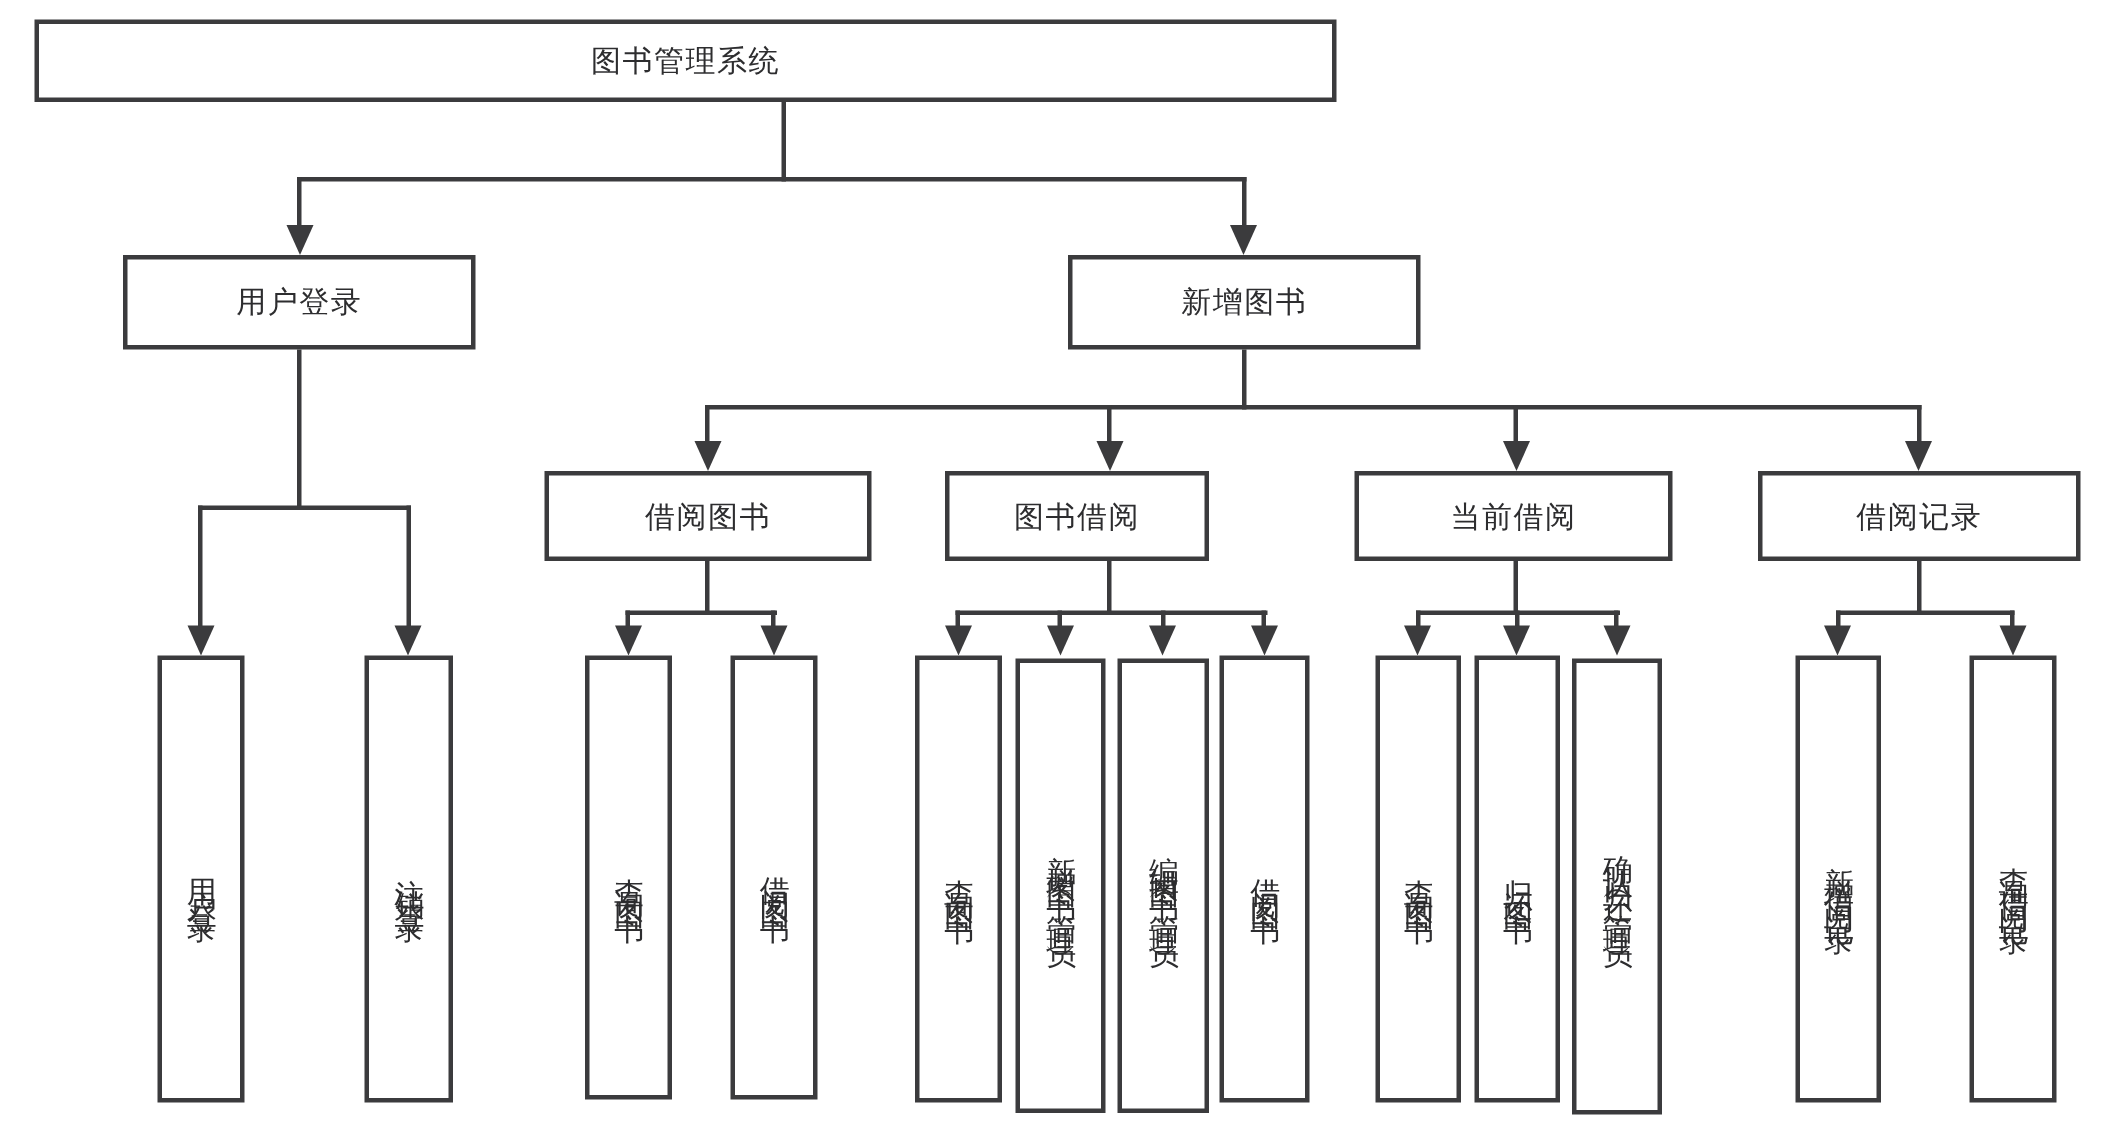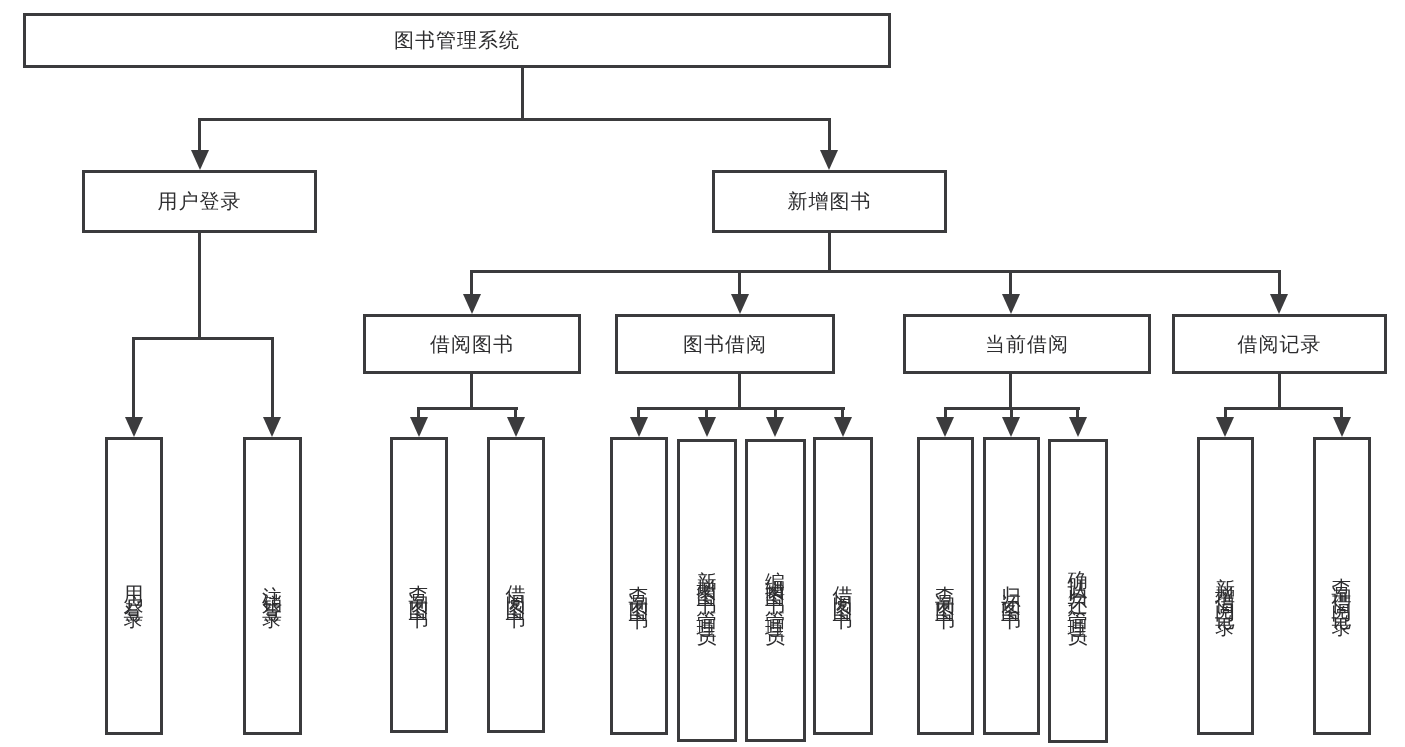--- a/index.html
+++ b/index.html
@@ -80,24 +80,24 @@
   <div class="ln-v" style="left:1009px;top:270px;height:27px"></div>
   <div class="ln-v" style="left:1278px;top:270px;height:27px"></div>
   <div class="arr" style="left:463px;top:294px"></div>
   <div class="arr" style="left:731px;top:294px"></div>
   <div class="arr" style="left:1002px;top:294px"></div>
   <div class="arr" style="left:1270px;top:294px"></div>
 
   <div class="hbox" style="left:363px;top:314px;width:218px;height:60px">
     <span class="lbl">借阅图书</span>
   </div>
-  <div class="hbox" style="left:615px;top:314px;width:220px;height:60px">
+  <div class="hbox" style="left:630px;top:314px;width:176px;height:60px">
     <span class="lbl">图书借阅</span>
   </div>
-  <div class="hbox" style="left:903px;top:314px;width:248px;height:60px">
+  <div class="hbox" style="left:903px;top:314px;width:212px;height:60px">
     <span class="lbl">当前借阅</span>
   </div>
   <div class="hbox" style="left:1172px;top:314px;width:215px;height:60px">
     <span class="lbl">借阅记录</span>
   </div>
 
   <div class="ln-v" style="left:470px;top:374px;height:36px"></div>
   <div class="ln-h" style="left:417px;top:407px;width:101px"></div>
   <div class="ln-v" style="left:417px;top:407px;height:14px"></div>
   <div class="ln-v" style="left:514px;top:407px;height:14px"></div>

